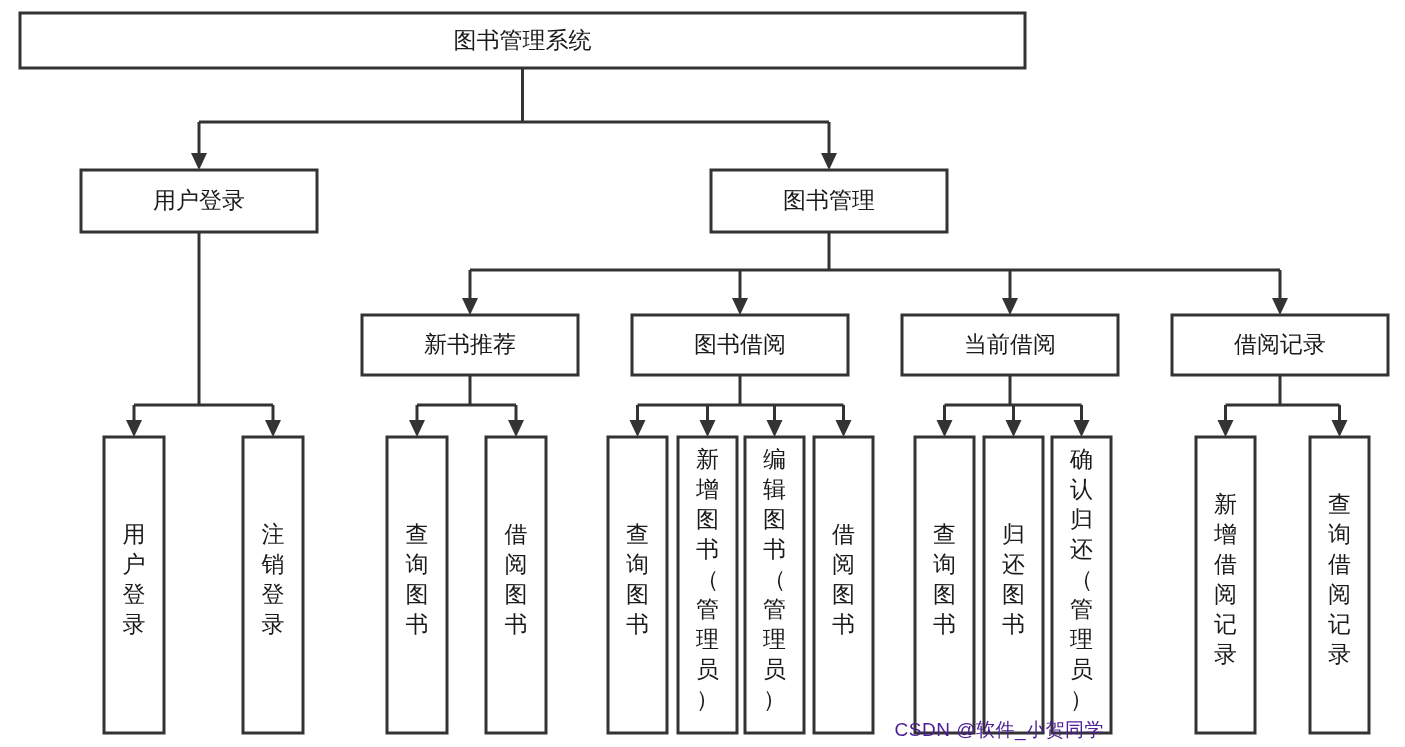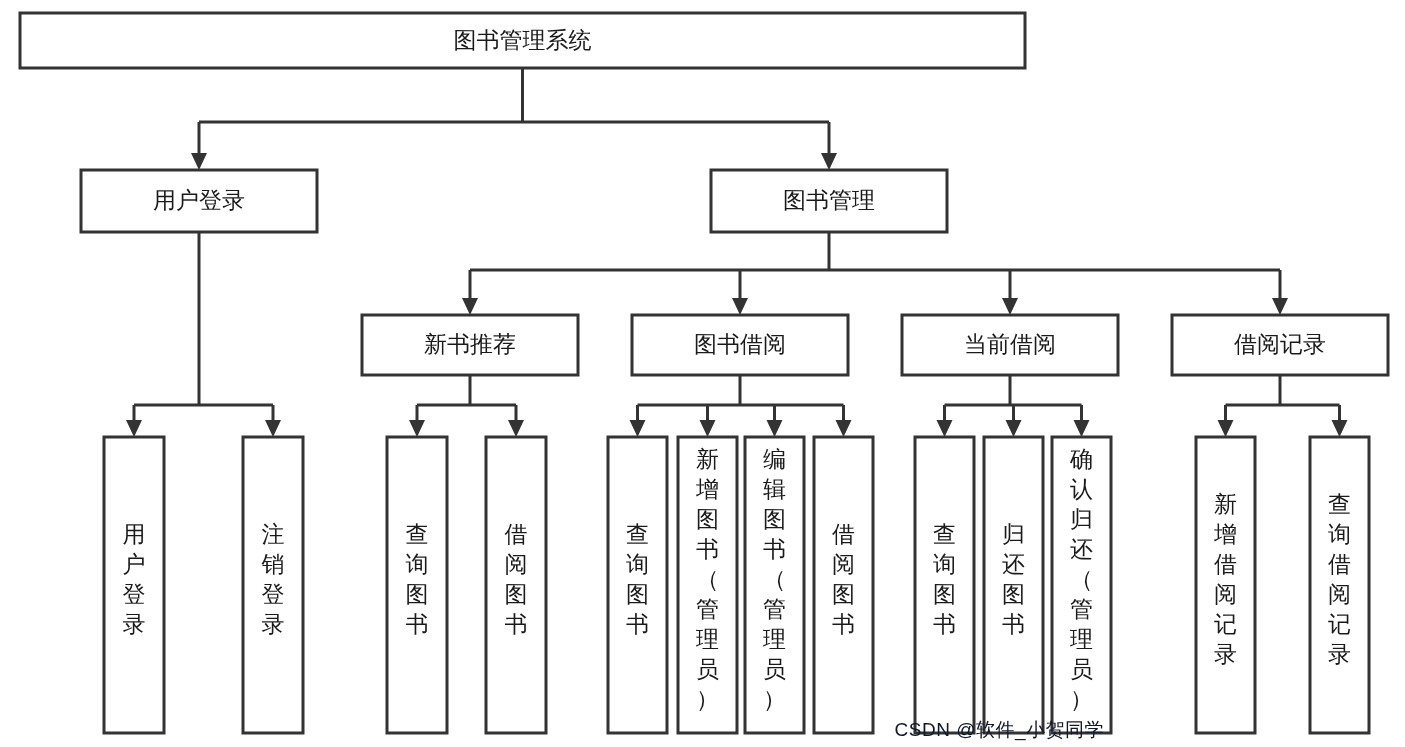--- a/index.html
+++ b/index.html
@@ -52,21 +52,21 @@
   .arrow-head {
     fill: #333333;
     stroke: none;
   }
   .watermark {
     position: absolute;
     right: 12px;
     bottom: 4px;
     font-family: "Liberation Sans", "DejaVu Sans", sans-serif;
     font-size: 19px;
-    color: #0f172a;
+    color: #4c1d95;
     letter-spacing: 0.5px;
     white-space: nowrap;
     user-select: none;
   }
 </style>
 </head>
 <body>
 
 <div id="diagram-root">
 

